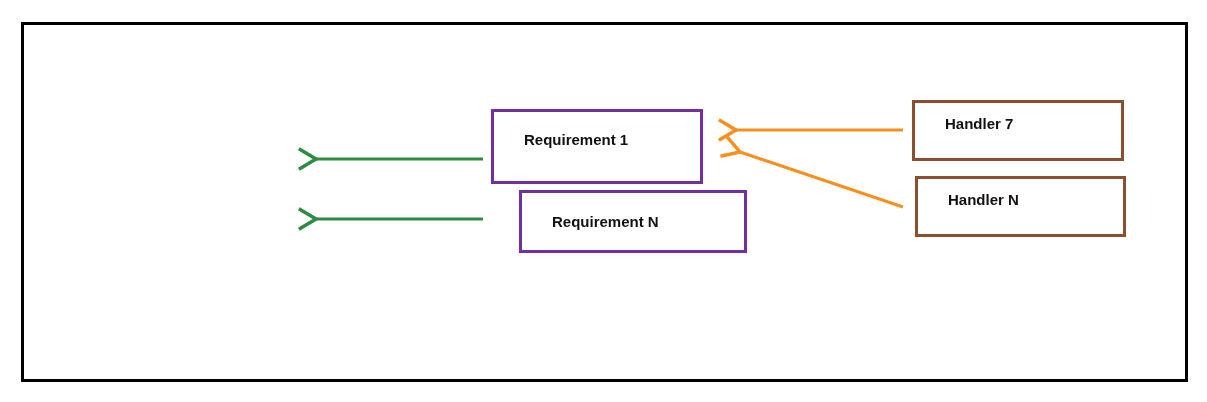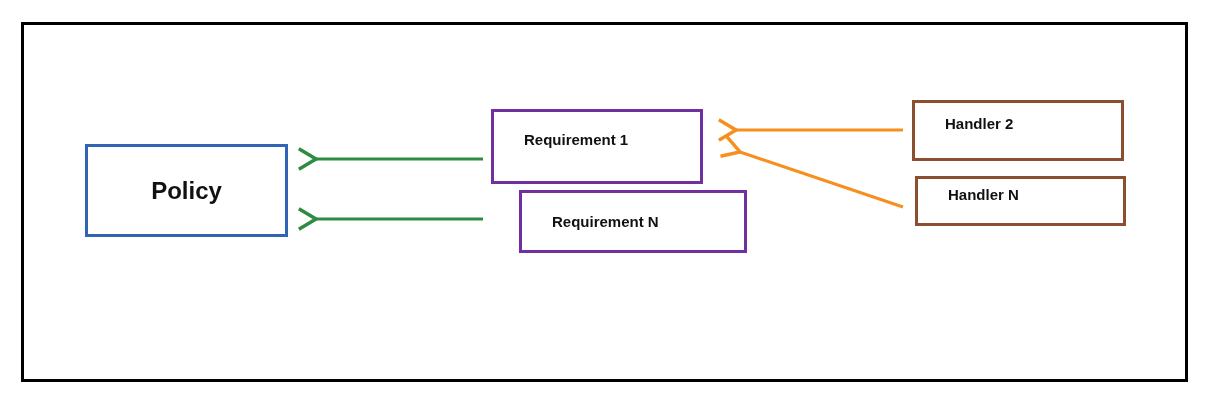--- a/index.html
+++ b/index.html
@@ -52,55 +52,52 @@
     border: 3px solid var(--requirement-border, #7030A0);
     margin-left: 28px;
   }
   #node-handler-1 {
     left: 912px; top: 100px;
     width: 212px; height: 61px;
     border: 3px solid var(--handler-border, #8B4F30);
   }
   #node-handler-n {
     left: 915px; top: 176px;
-    width: 211px; height: 50px;
+    width: 211px; height: 61px;
     border: 3px solid var(--handler-border, #8B4F30);
   }
   #arrows {
     position: absolute;
     left: 0; top: 0;
     width: 1207px; height: 402px;
     pointer-events: none;
   }
   .arrow-green  { stroke: var(--green-arrow, #2E8B43); stroke-width: 3; fill: none; }
   .arrow-orange { stroke: var(--orange-arrow, #F78F1E); stroke-width: 3; fill: none; }
   .head-green  { stroke: var(--green-arrow, #2E8B43); fill: none; }
   .head-orange { stroke: var(--orange-arrow, #F78F1E); fill: none; }
 </style>
 </head>
 <body>
 
 <div id="page">
 
   <div id="frame"></div>
 
-  <div class="node" id="node-policy">
-    <span class="label">Policy</span>
-  </div>
 
   <div class="node small-node lift" id="node-requirement-1">
     <span class="label">Requirement 1</span>
   </div>
 
   <div class="node small-node" id="node-requirement-n">
     <span class="label">Requirement N</span>
   </div>
 
   <div class="node small-node lift" id="node-handler-1">
-    <span class="label">Handler 2</span>
+    <span class="label">Handler 7</span>
   </div>
 
   <div class="node small-node lift" id="node-handler-n">
     <span class="label">Handler N</span>
   </div>
 
   <svg id="arrows" viewBox="0 0 1207 402" xmlns="http://www.w3.org/2000/svg">
     <defs>
       <marker id="head-green" viewBox="0 0 14 14" refX="2" refY="7" markerWidth="8" markerHeight="8" orient="auto" markerUnits="strokeWidth">
         <path class="head-green" d="M12,1 L2,7 L12,13" stroke-width="2"></path>

